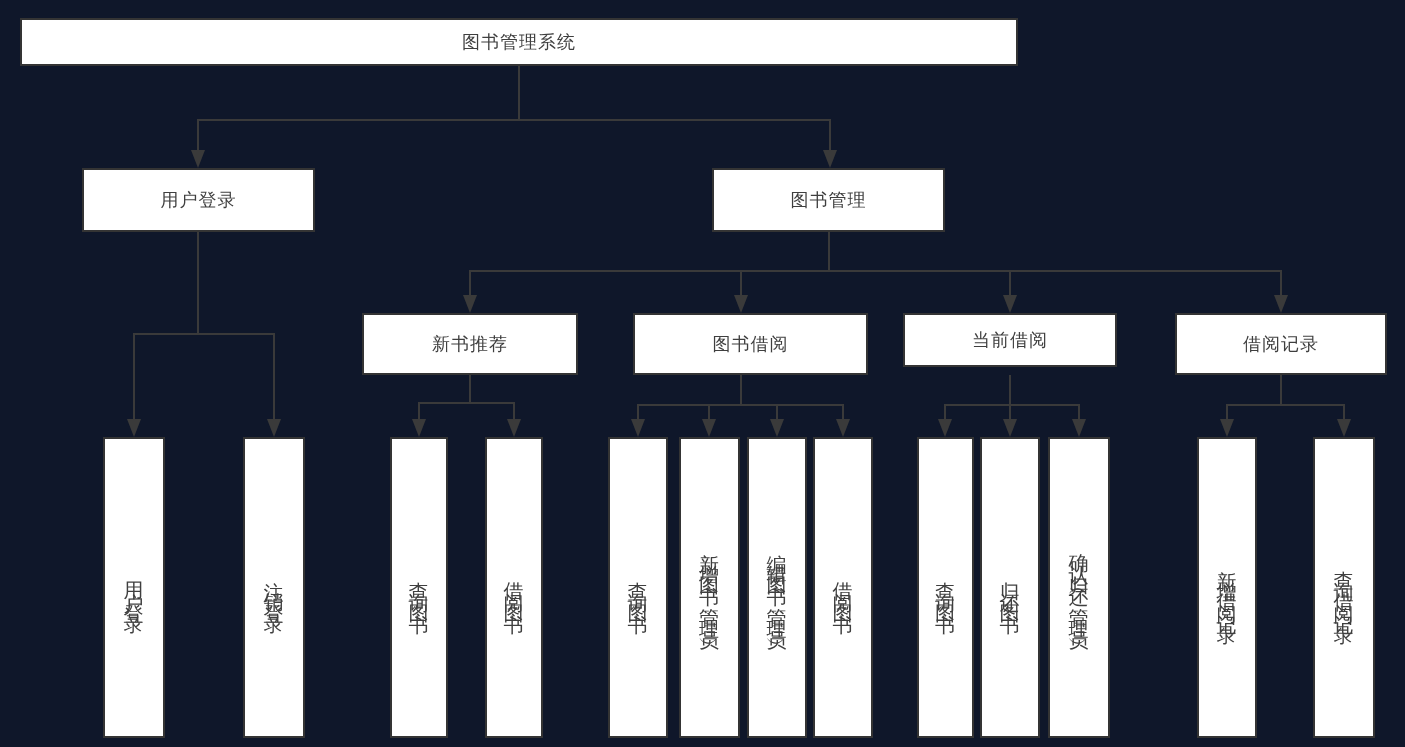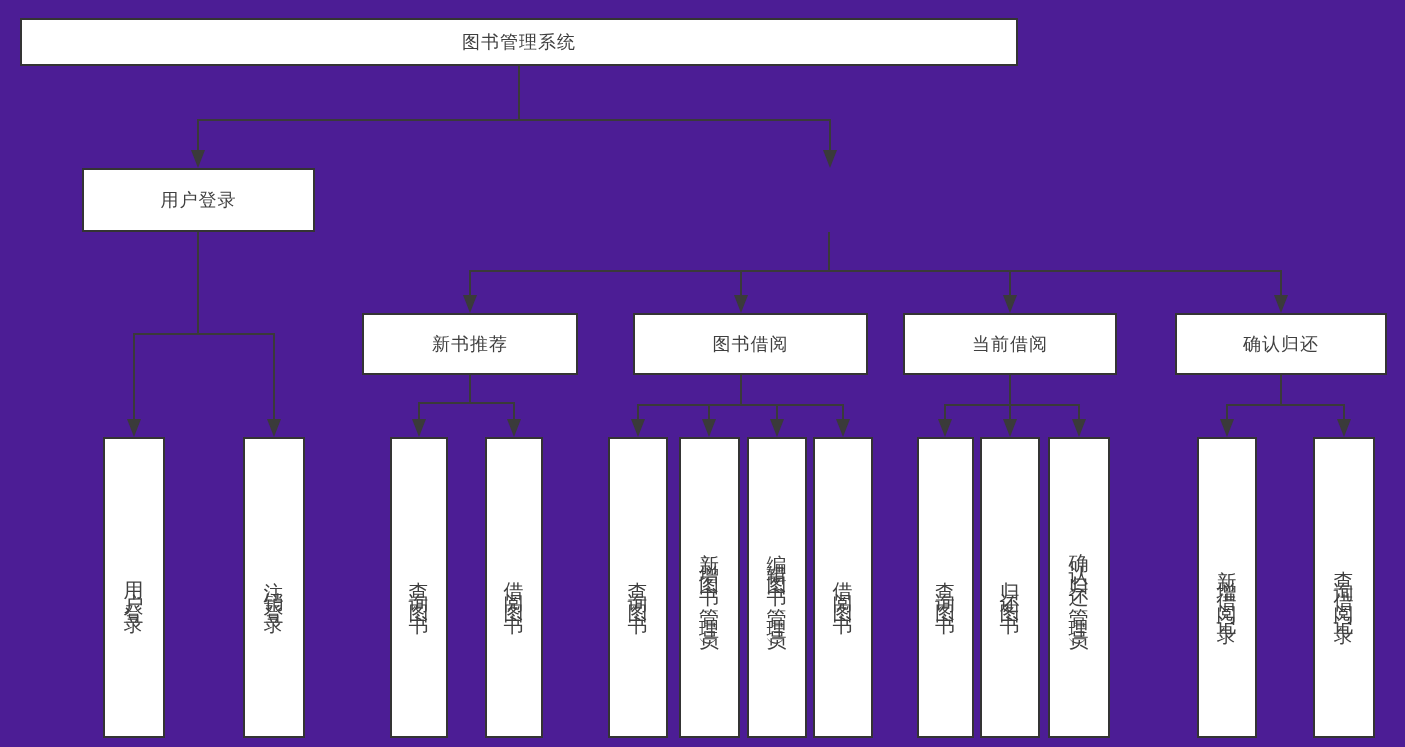--- a/index.html
+++ b/index.html
@@ -1,17 +1,17 @@
 <!DOCTYPE html>
 <html style="--line: #3a3a3a; --border: #343434; --text: #3f3f3f; --wm: #9d9d9d;"><head>
 <meta charset="utf-8">
 <style>
   html,body { margin:0; padding:0; background:#ffffff; }
   .stage {
-    position:relative; width:1405px; height:747px; background:#4c1d95;
+    position:relative; width:1405px; height:747px; background:#0f172a;
     font-family:"Liberation Sans","DejaVu Sans",sans-serif;
     color:var(--text,#3f3f3f); overflow:hidden;
   }
   .stage * { box-sizing:border-box; }
   .hbox {
     position:absolute; background:#ffffff;
     border:2px solid var(--border,#343434);
     display:flex; align-items:center; justify-content:center;
     font-size:18px; letter-spacing:1px; z-index:2;
   }
@@ -50,20 +50,23 @@
   <div class="lv" style="left:518px;top:66px;height:53px"></div>
   <div class="lh" style="left:197px;top:119px;width:634px"></div>
   <div class="lv" style="left:197px;top:119px;height:33px"></div>
   <div class="ar" style="left:191px;top:150px"></div>
   <div class="lv" style="left:829px;top:119px;height:33px"></div>
   <div class="ar" style="left:823px;top:150px"></div>
 
   <div class="hbox" style="left:82px;top:168px;width:233px;height:64px">
     <span>用户登录</span>
   </div>
+  <div class="hbox" style="left:712px;top:168px;width:233px;height:64px">
+    <span>图书管理</span>
+  </div>
 
   <div class="lv" style="left:197px;top:232px;height:103px"></div>
   <div class="lh" style="left:133px;top:333px;width:141px"></div>
   <div class="lv" style="left:133px;top:333px;height:86px"></div>
   <div class="ar" style="left:127px;top:419px"></div>
   <div class="lv" style="left:273px;top:333px;height:86px"></div>
   <div class="ar" style="left:267px;top:419px"></div>
 
   <div class="lv" style="left:828px;top:232px;height:40px"></div>
   <div class="lh" style="left:469px;top:270px;width:812px"></div>
@@ -75,25 +78,25 @@
   <div class="ar" style="left:1003px;top:295px"></div>
   <div class="lv" style="left:1280px;top:270px;height:25px"></div>
   <div class="ar" style="left:1274px;top:295px"></div>
 
   <div class="hbox" style="left:362px;top:313px;width:216px;height:62px">
     <span>新书推荐</span>
   </div>
   <div class="hbox" style="left:633px;top:313px;width:235px;height:62px">
     <span>图书借阅</span>
   </div>
-  <div class="hbox" style="left:903px;top:313px;width:214px;height:62px">
+  <div class="hbox" style="left:903px;top:313px;width:214px;height:54px">
     <span>当前借阅</span>
   </div>
   <div class="hbox" style="left:1175px;top:313px;width:212px;height:62px">
-    <span>确认归还</span>
+    <span>借阅记录</span>
   </div>
 
   <div class="lv" style="left:469px;top:375px;height:29px"></div>
   <div class="lh" style="left:418px;top:402px;width:97px"></div>
   <div class="lv" style="left:418px;top:402px;height:17px"></div>
   <div class="ar" style="left:412px;top:419px"></div>
   <div class="lv" style="left:513px;top:402px;height:17px"></div>
   <div class="ar" style="left:507px;top:419px"></div>
 
   <div class="lv" style="left:740px;top:375px;height:31px"></div>

